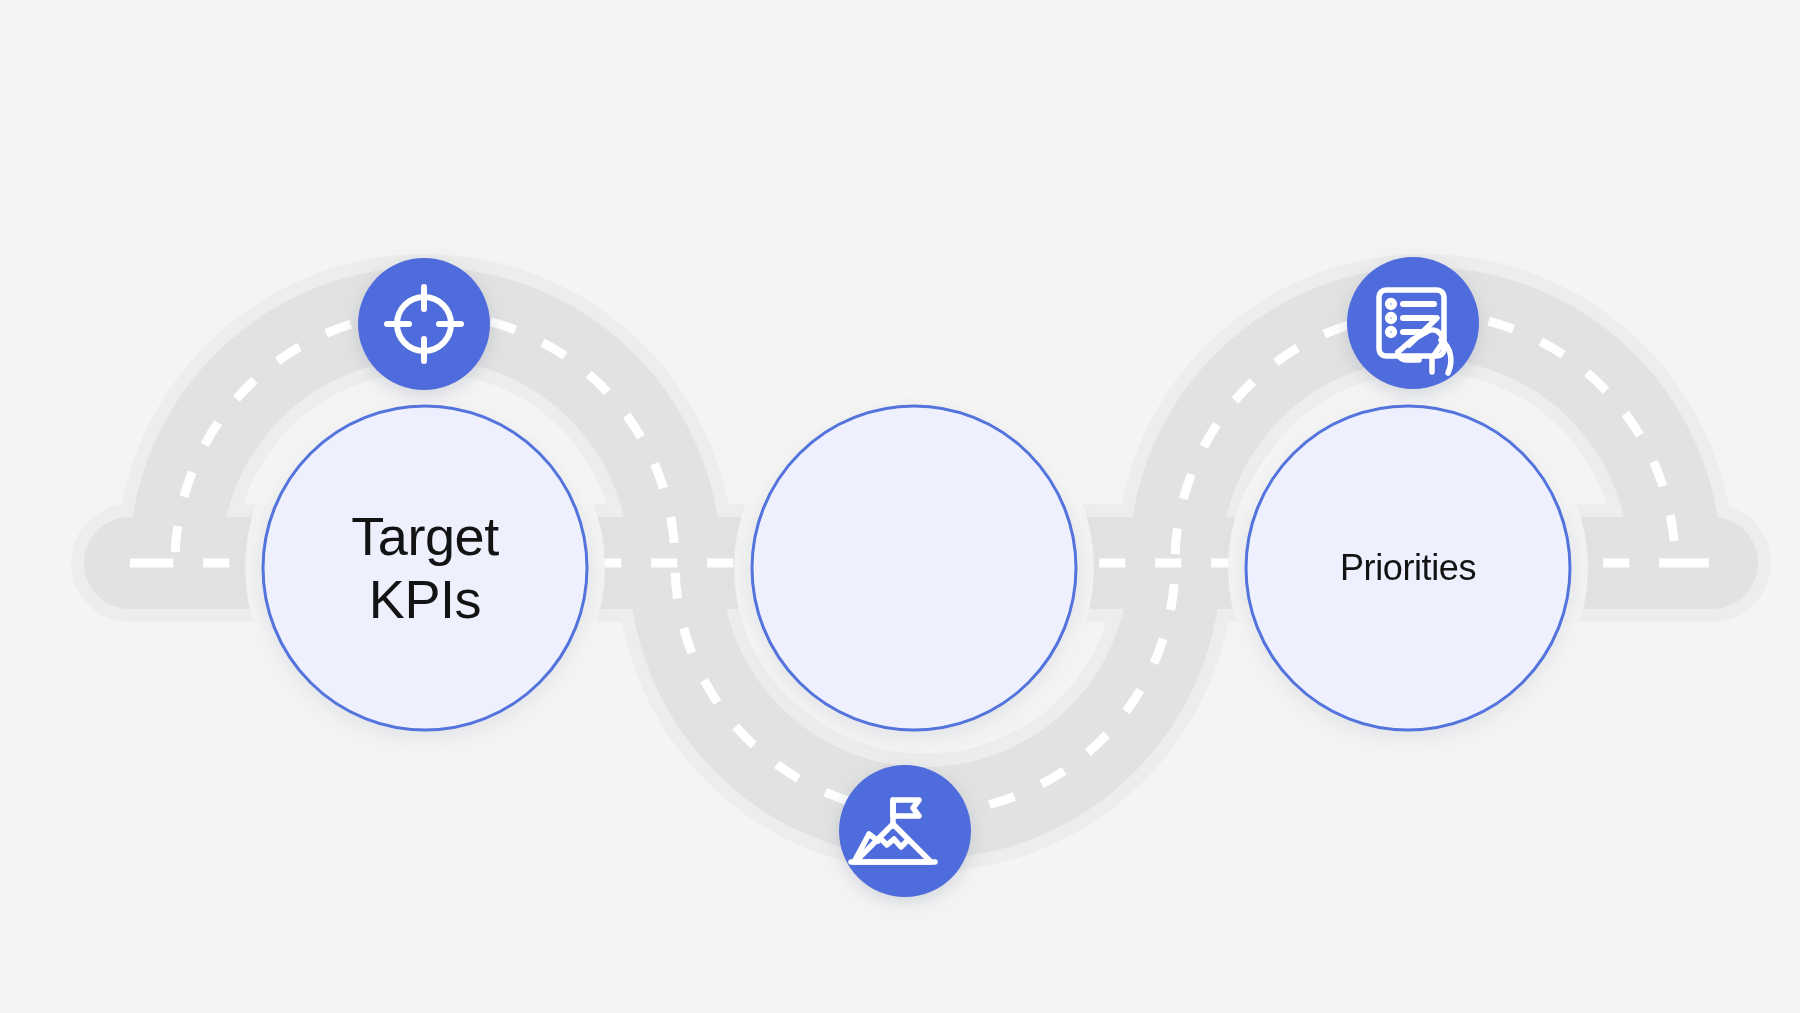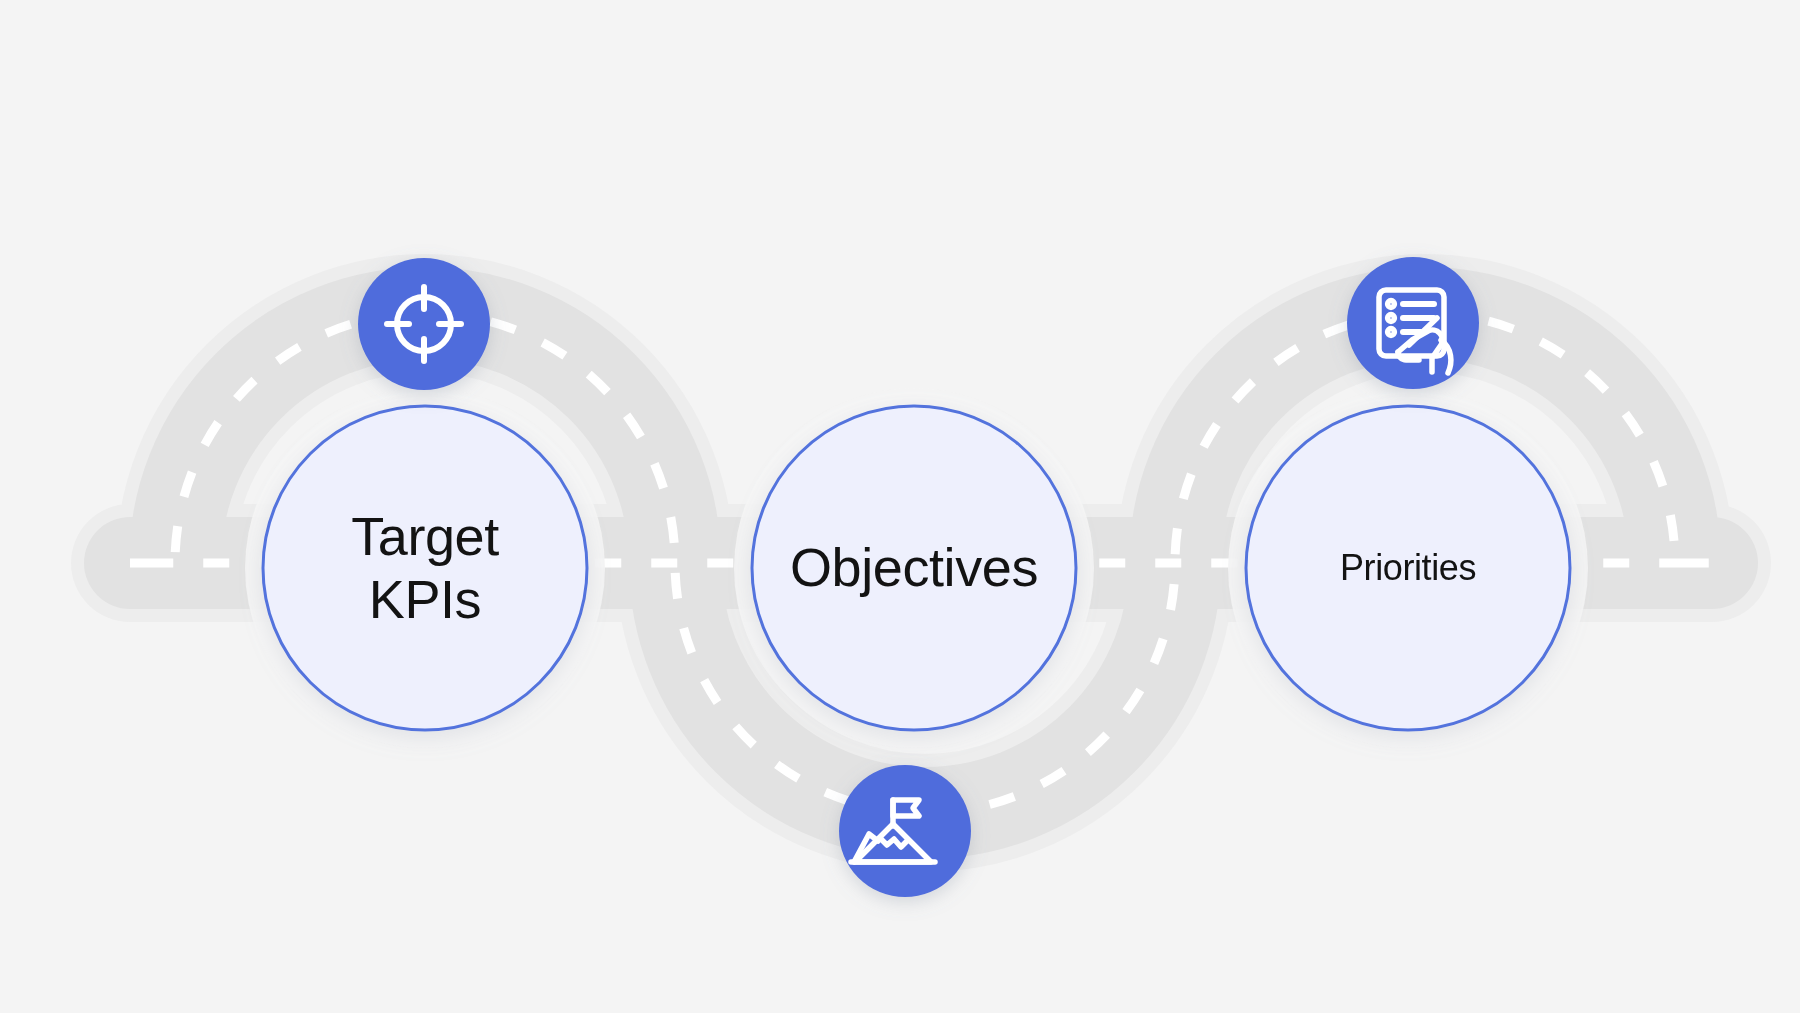--- a/index.html
+++ b/index.html
@@ -85,21 +85,20 @@
     <circle cx="1408" cy="568" r="180" fill="#f4f4f4" opacity="0.92"></circle>
 
     <circle cx="425" cy="568" r="162" fill="#eef0fd" stroke="#5373dd" stroke-width="3" filter="url(#nodeShadow)"></circle>
     <circle cx="914" cy="568" r="162" fill="#eef0fd" stroke="#5373dd" stroke-width="3" filter="url(#nodeShadow)"></circle>
     <circle cx="1408" cy="568" r="162" fill="#eef0fd" stroke="#5373dd" stroke-width="3" filter="url(#nodeShadow)"></circle>
   </svg>
 
   <div class="node-label" style="left:263px; top:468px; width:324px; height:200px; font-size:54px;">Target
 KPIs</div>
 
-  <div class="node-label" style="left:752px; top:468px; width:324px; height:200px; font-size:54px;">Objectives</div>
 
   <div class="node-label" style="left:1246px; top:468px; width:324px; height:200px; font-size:36px;">Priorities</div>
 
   <svg class="layer" viewBox="0 0 1800 1013" xmlns="http://www.w3.org/2000/svg">
 
     <g>
       <circle cx="424" cy="324" r="66" fill="#4f6cdc" filter="url(#badgeShadow)"></circle>
       <g class="badge-icon" fill="none" stroke="#ffffff" stroke-width="6" stroke-linecap="round" stroke-linejoin="round">
         <circle cx="424" cy="324" r="27"></circle>
         <line x1="424" y1="287" x2="424" y2="309"></line>

